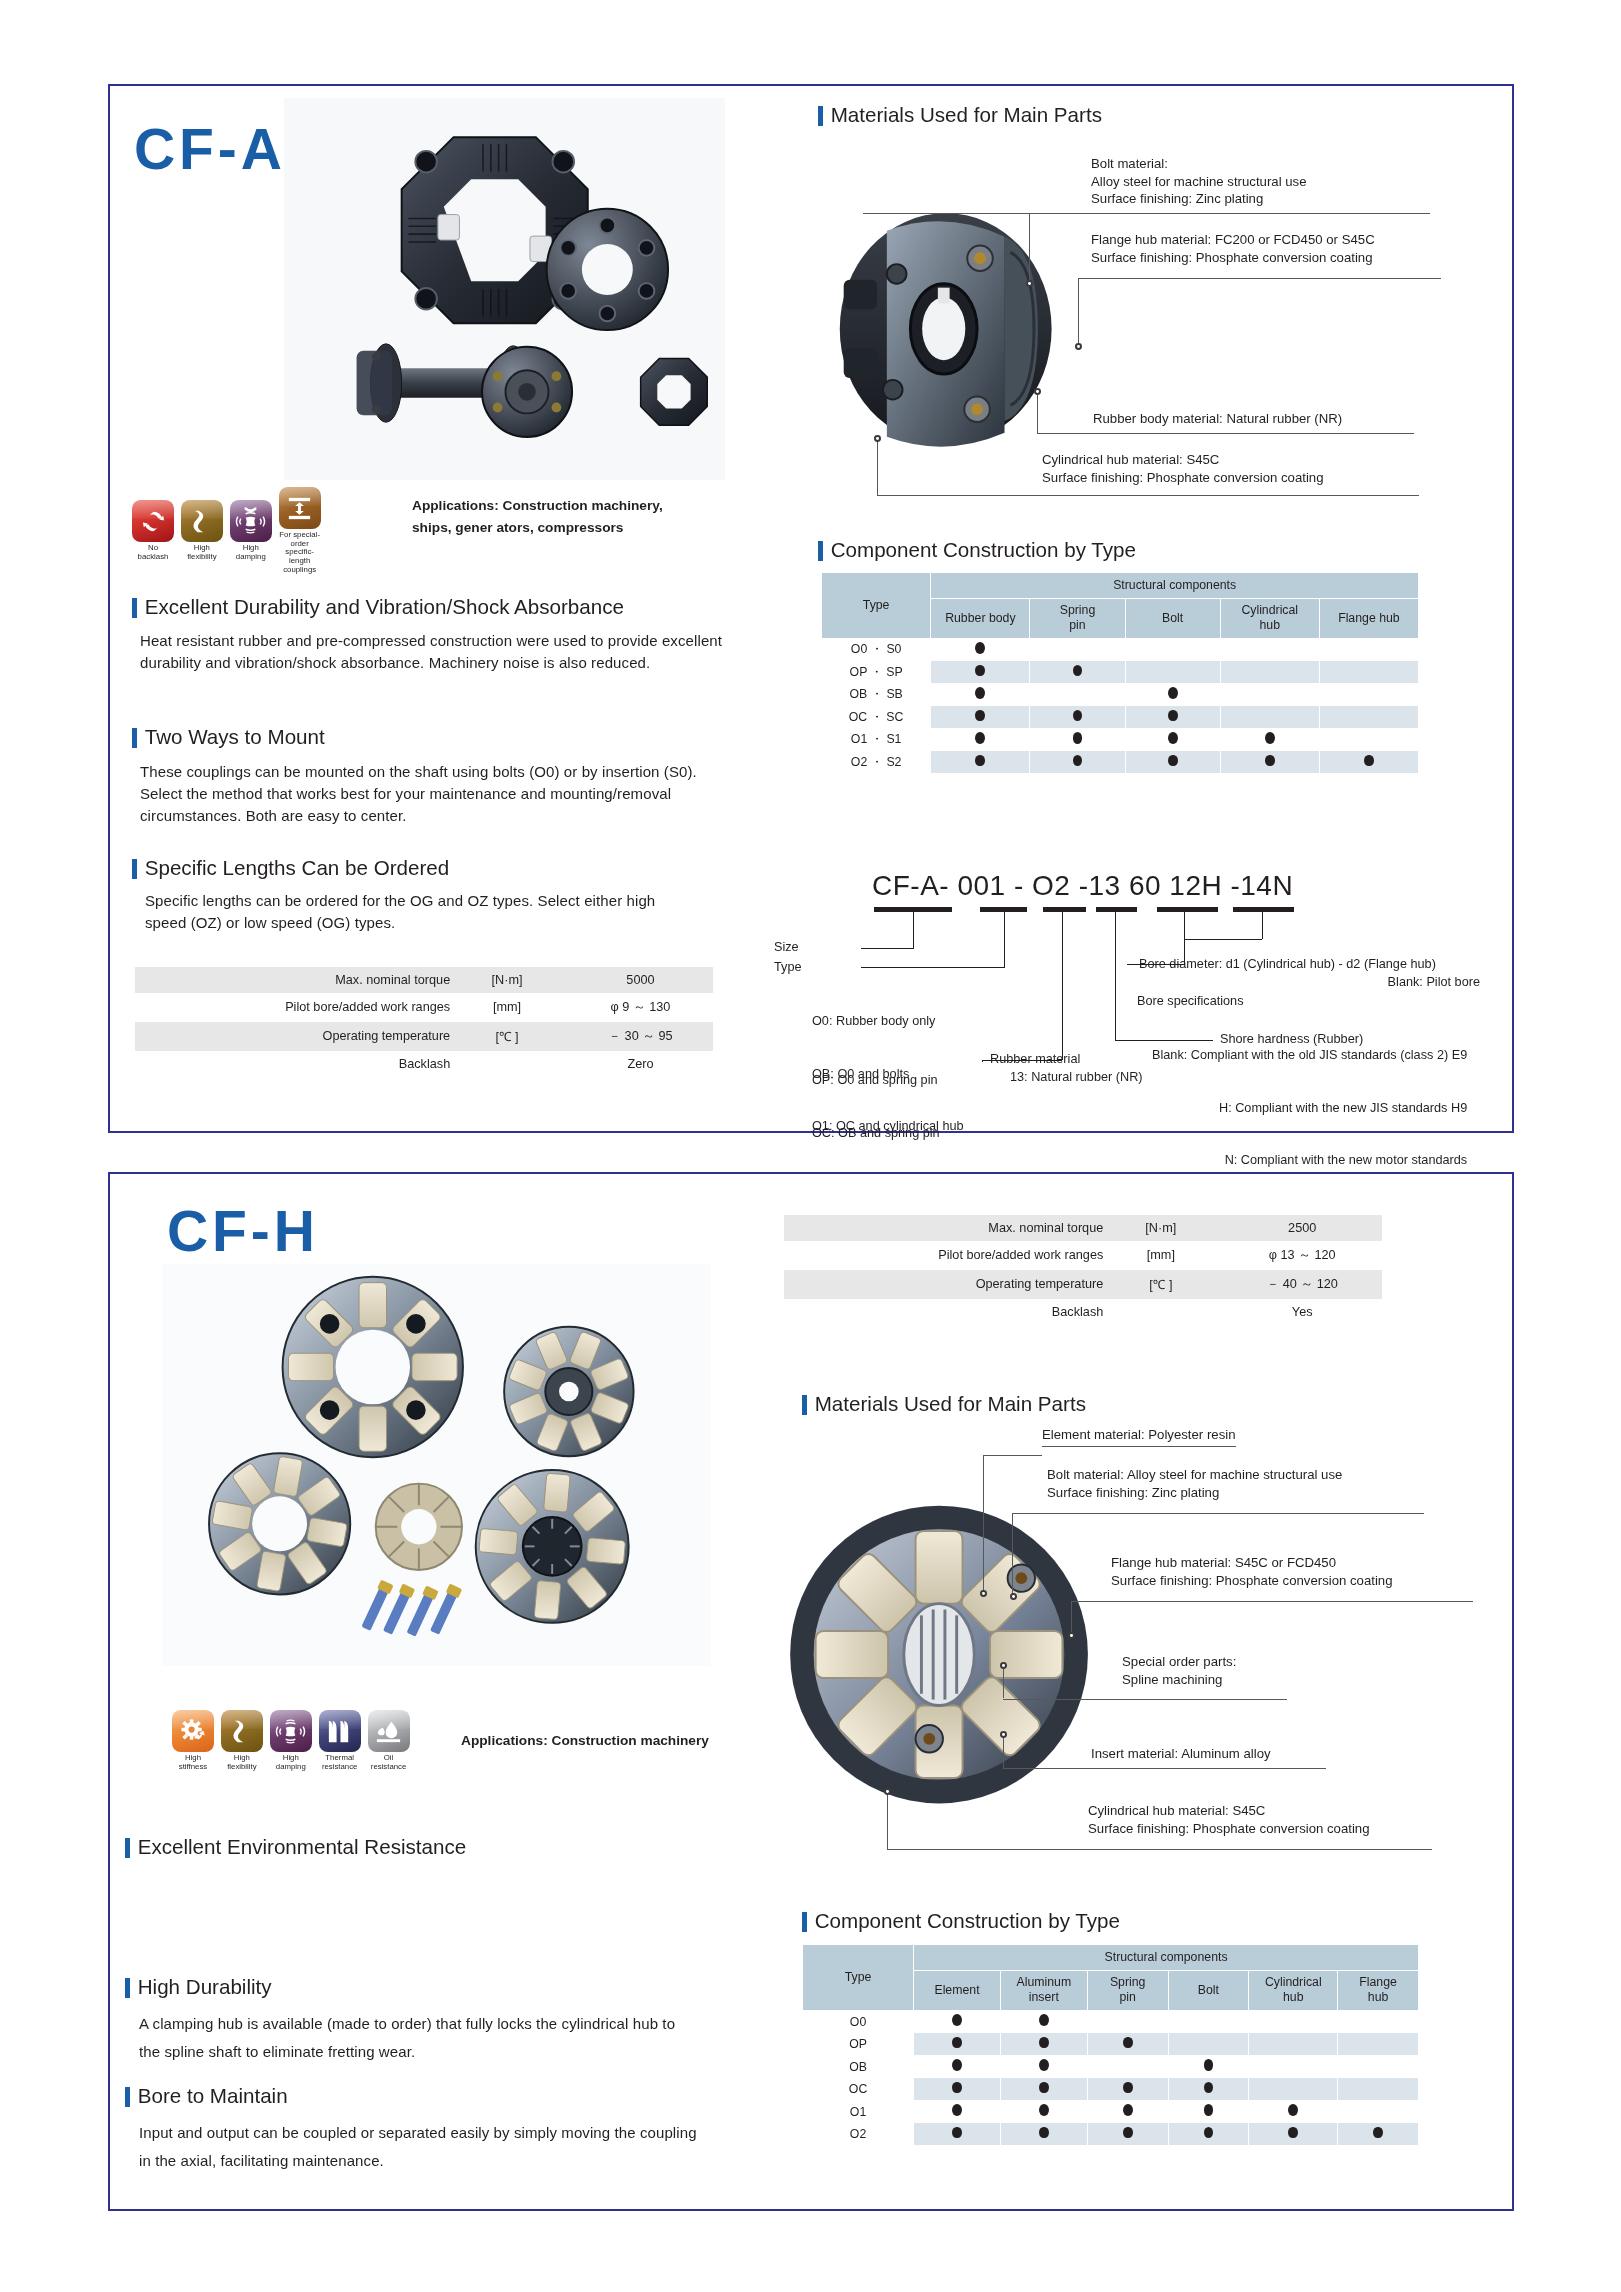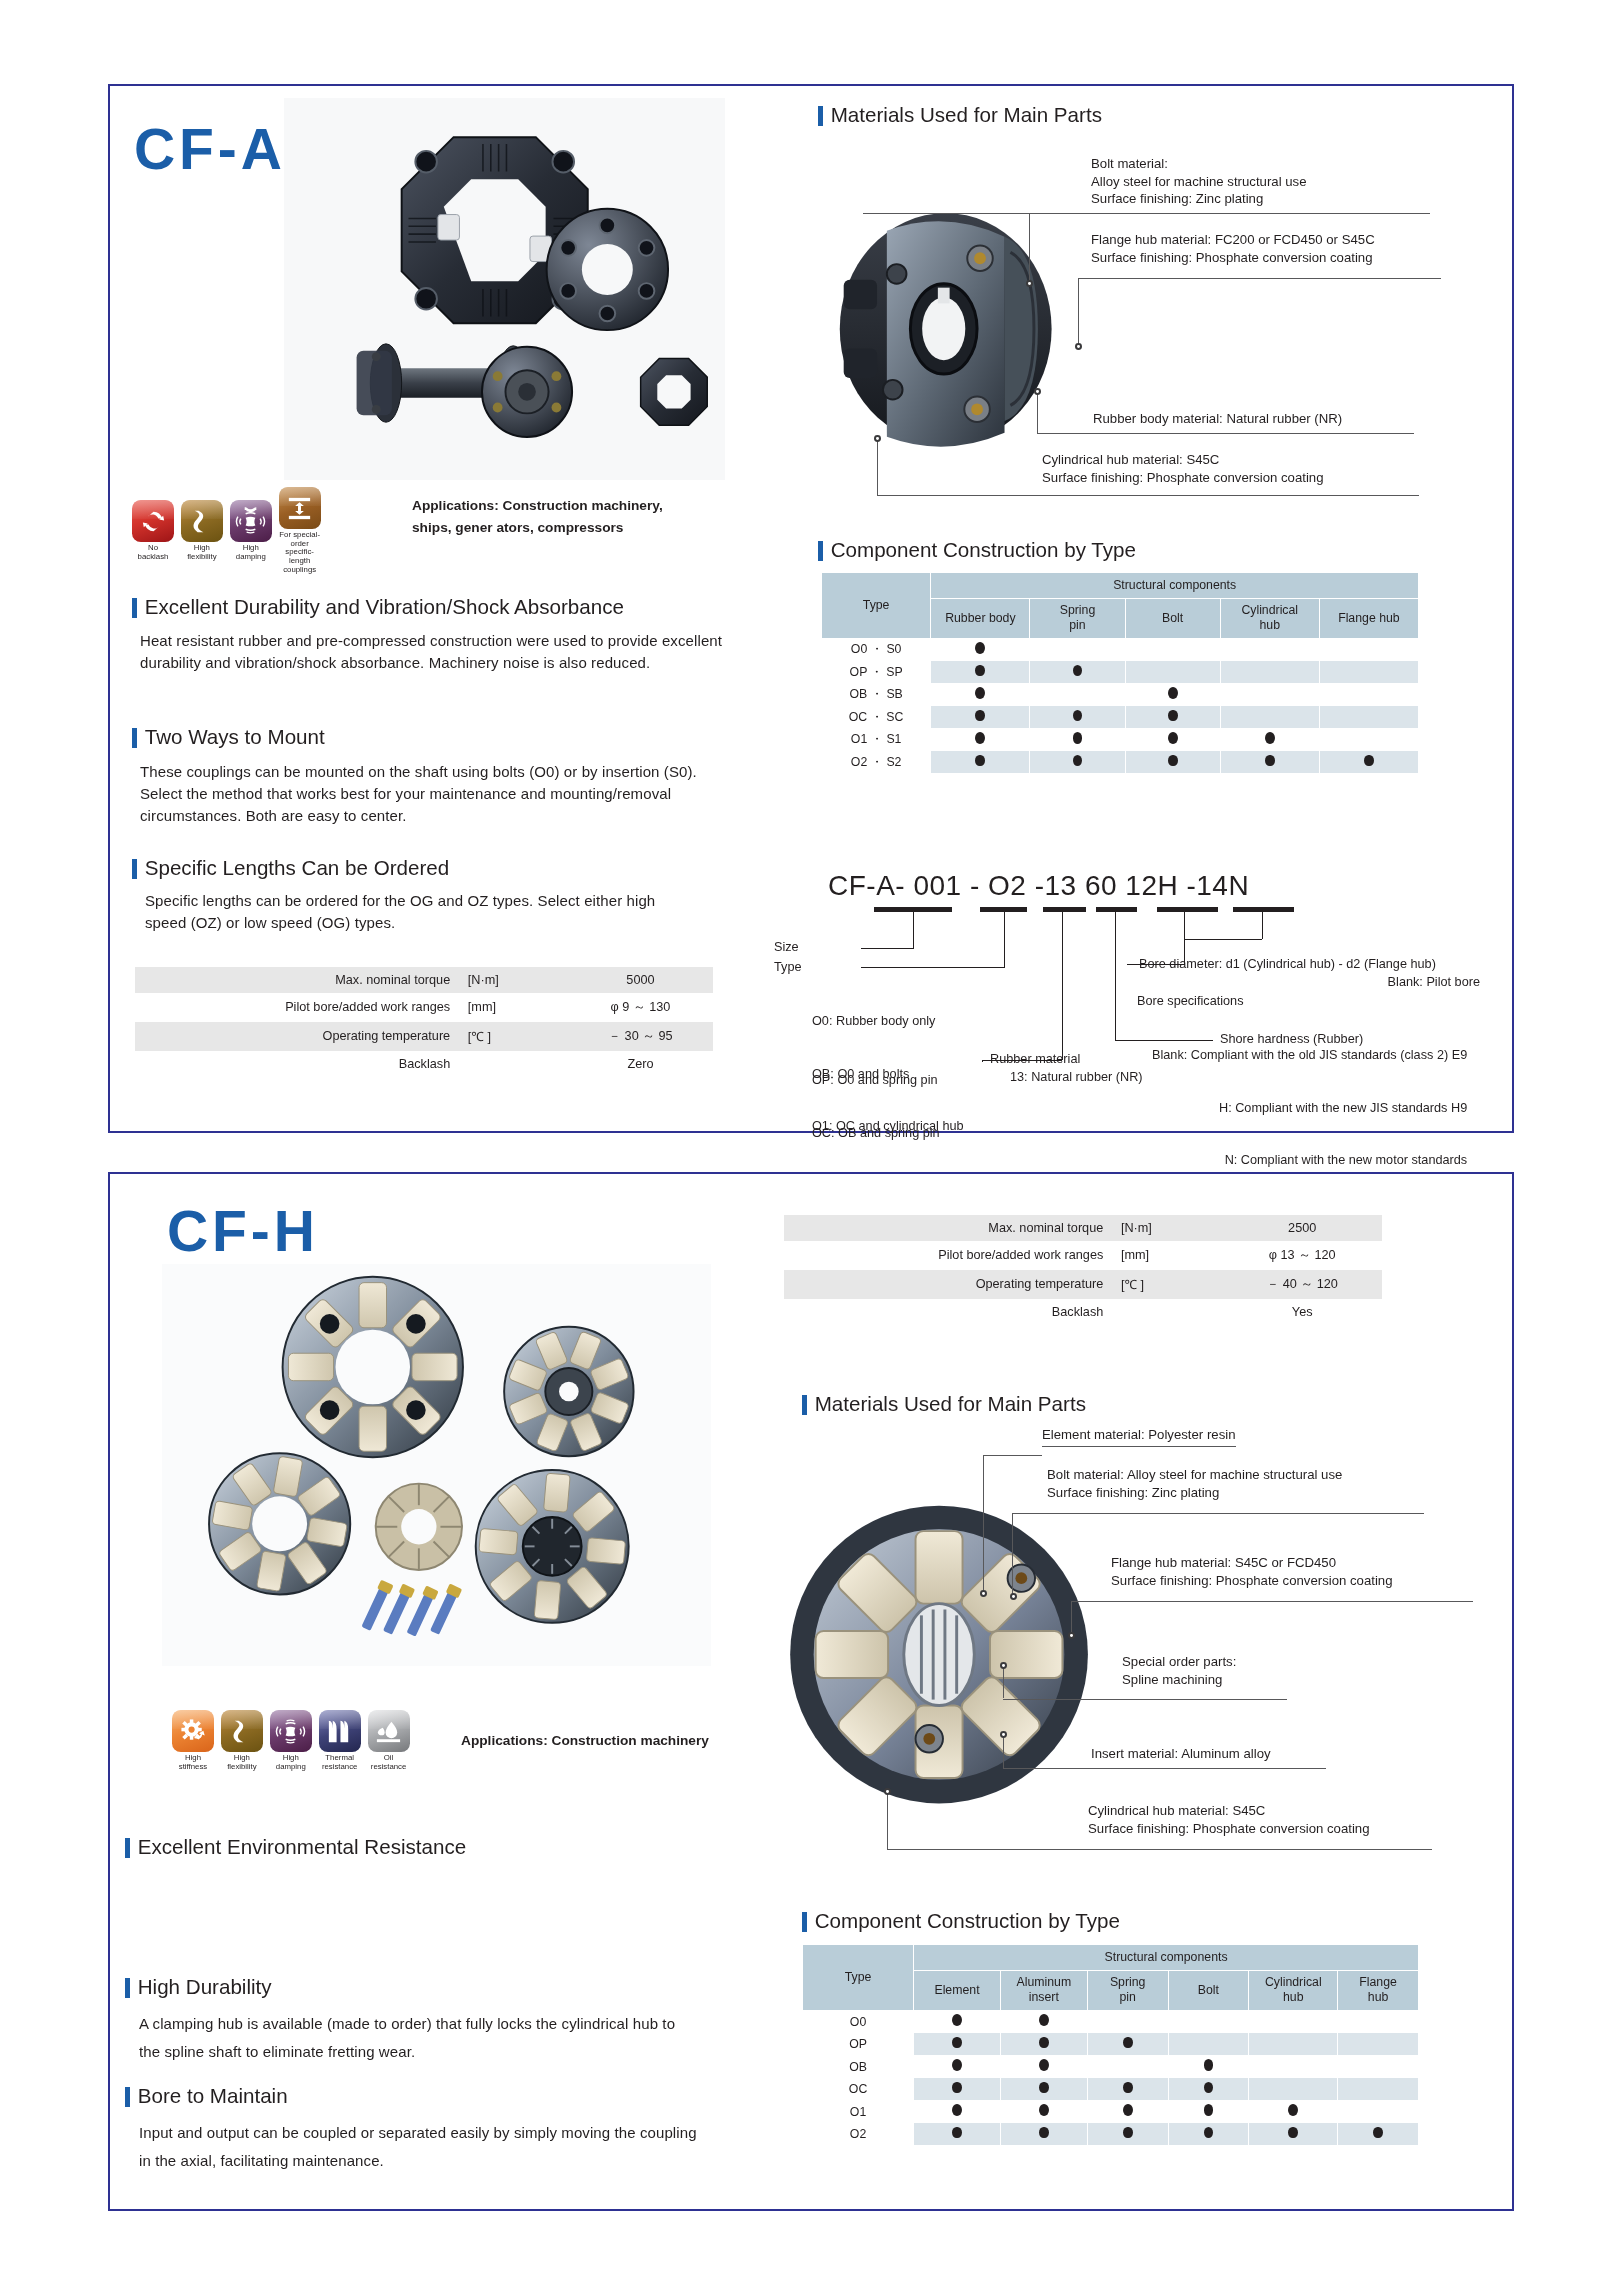--- a/index.html
+++ b/index.html
@@ -89,21 +89,21 @@
   .photo svg { display:block; }
 
   
   table.spec {
     position:absolute;
     border-collapse:collapse;
     font-size:12.7px;
   }
   table.spec td { padding:5.9px 8.8px; vertical-align:middle; }
   table.spec .lbl { text-align:right; white-space:nowrap; }
-  table.spec .unit { text-align:left; white-space:nowrap; padding-right:21.6px; }
+  table.spec .unit { text-align:center; white-space:nowrap; padding-right:21.6px; }
   table.spec .val { text-align:center; white-space:nowrap; }
   table.spec tr.alt td { background:#e7e7e7; }
 
   
   table.comp {
     position:absolute;
     border-collapse:collapse;
     font-size:12.3px;
     background:#fff;
   }
@@ -149,20 +149,21 @@
   }
 
   
   .code-line {
     position:absolute;
     font-size:28px;
     letter-spacing:0.5px;
     color:#231f20;
     white-space:nowrap;
     font-family:"Liberation Sans", sans-serif;
+    margin-left:44px;
   }
   .ubar { position:absolute; height:4.9px; background:#231f20; }
   .cline { position:absolute; background:#231f20; }
   .cline.h { height:1px; }
   .cline.v { width:1px; }
   .legend {
     position:absolute; font-size:12.7px; line-height:1.38; color:#231f20;
     white-space:pre;
   }
   .legend.r { text-align:right; }

